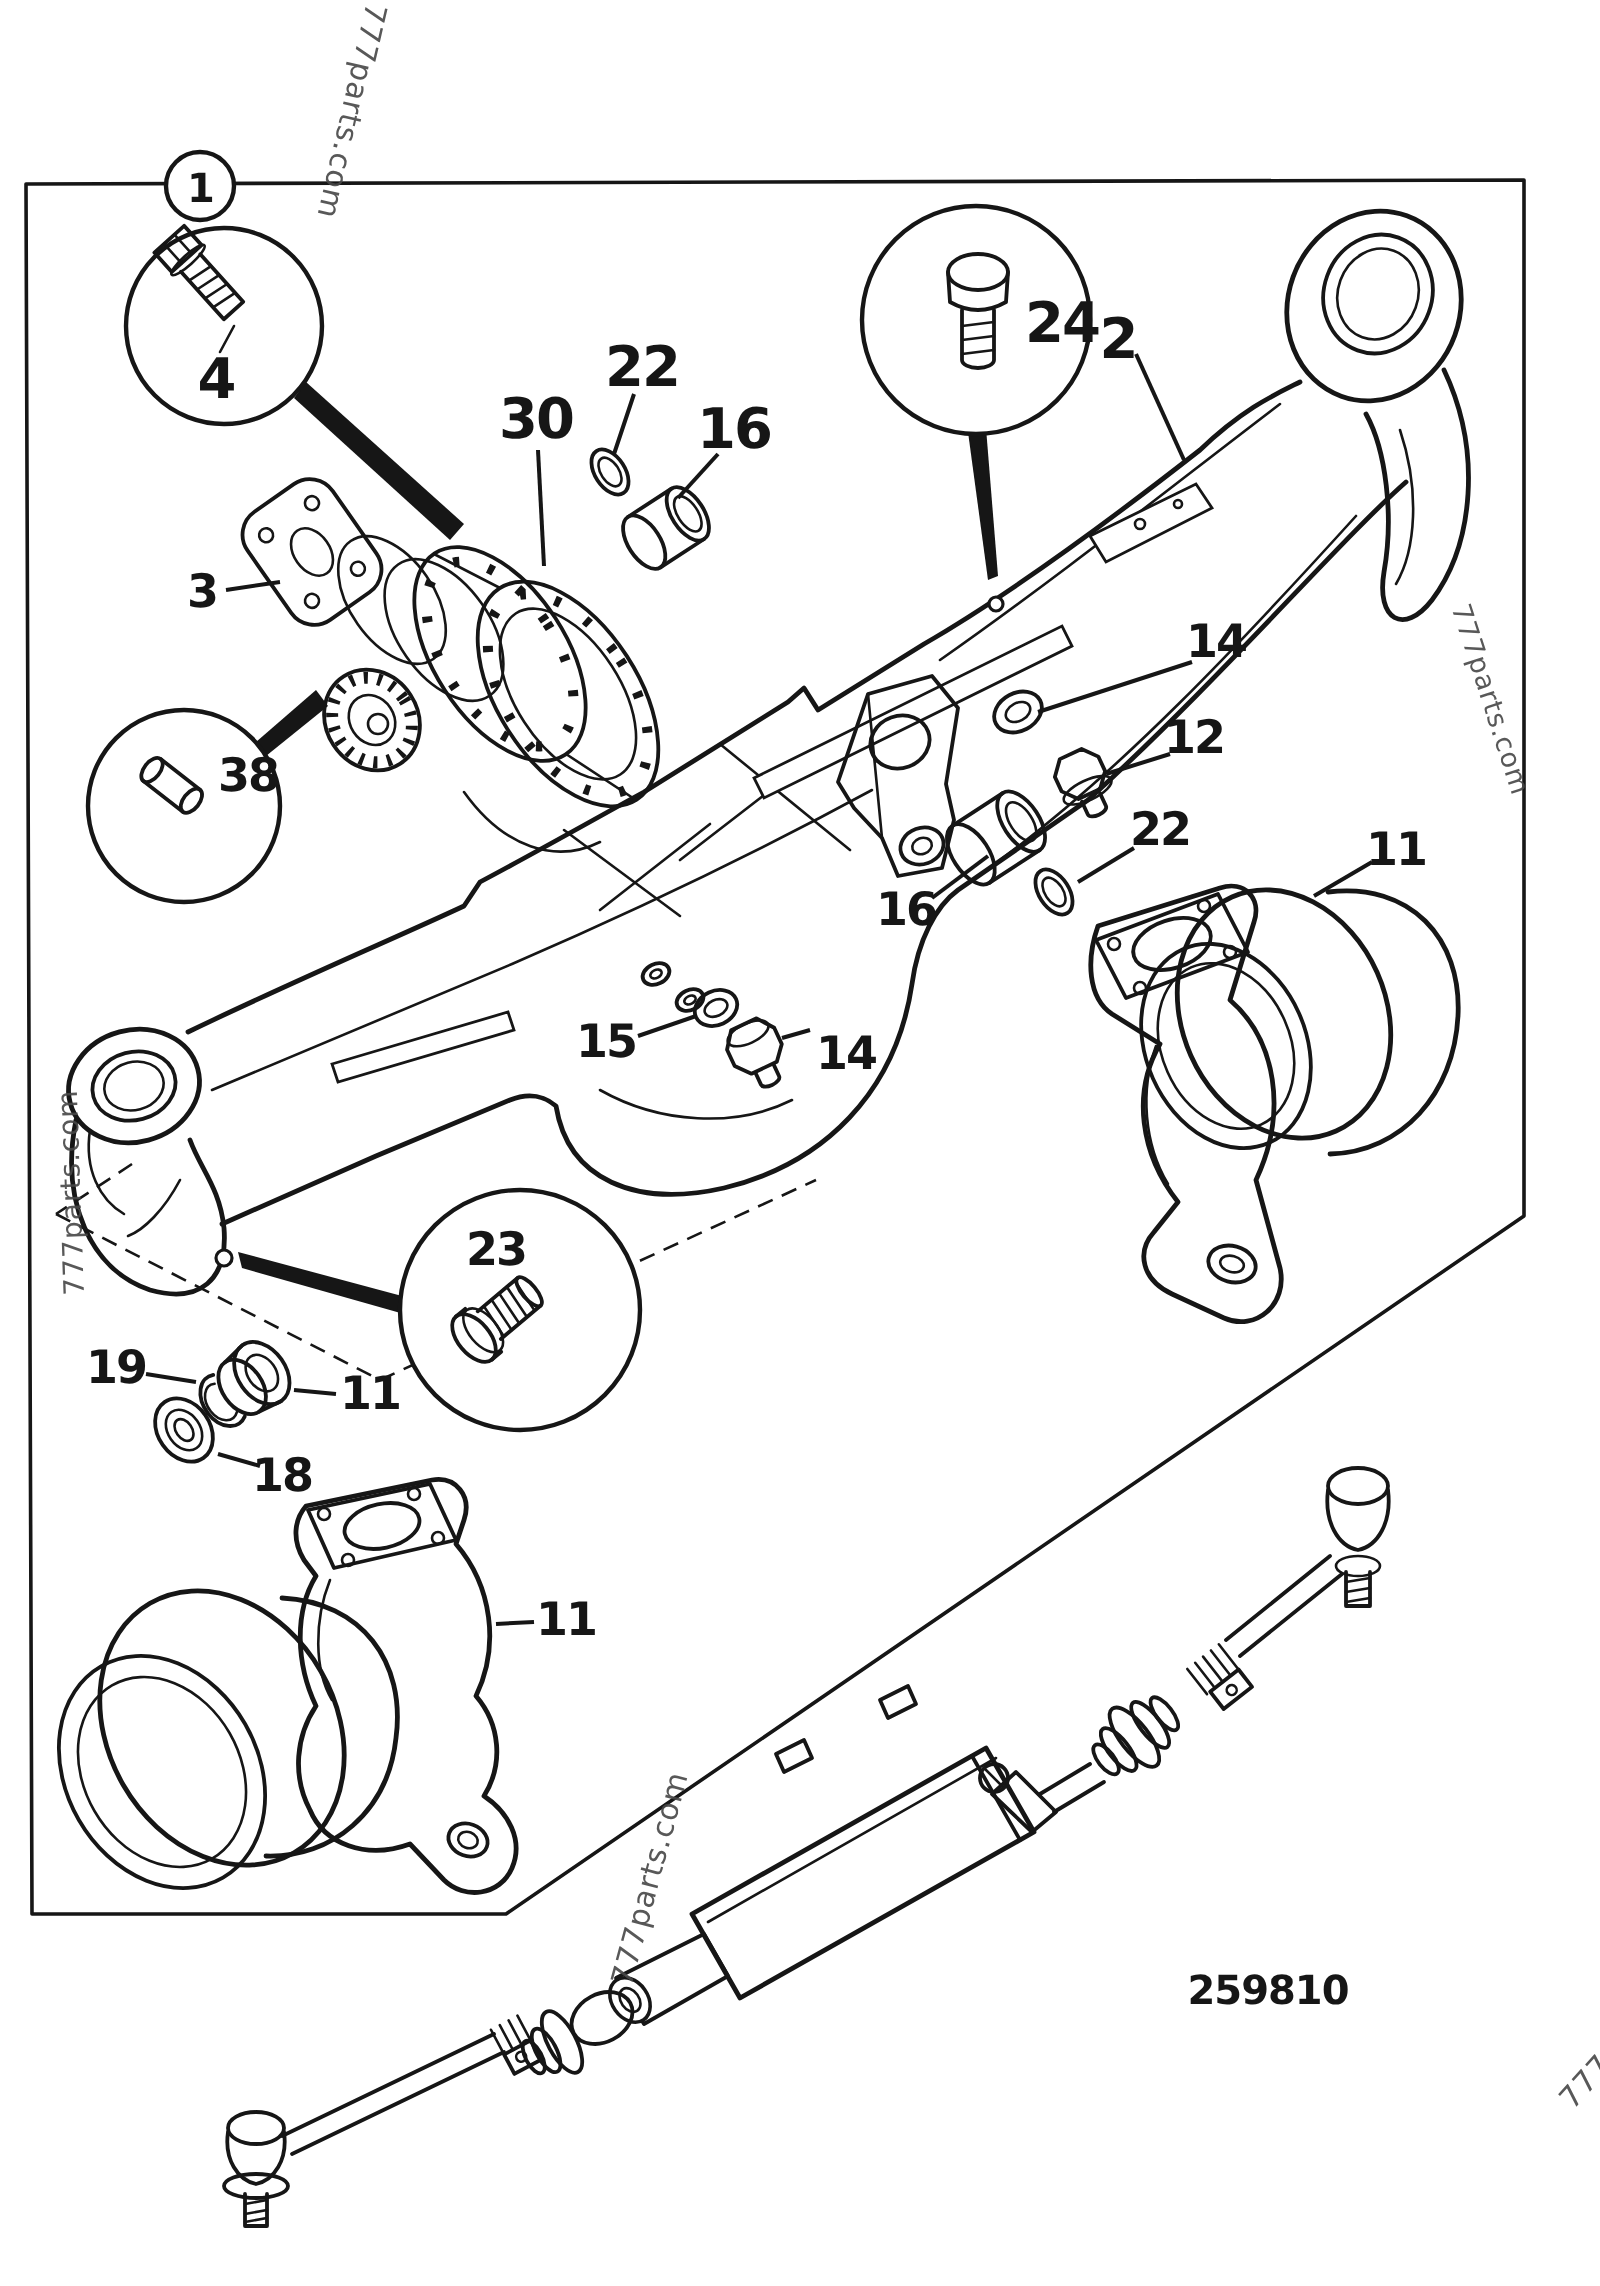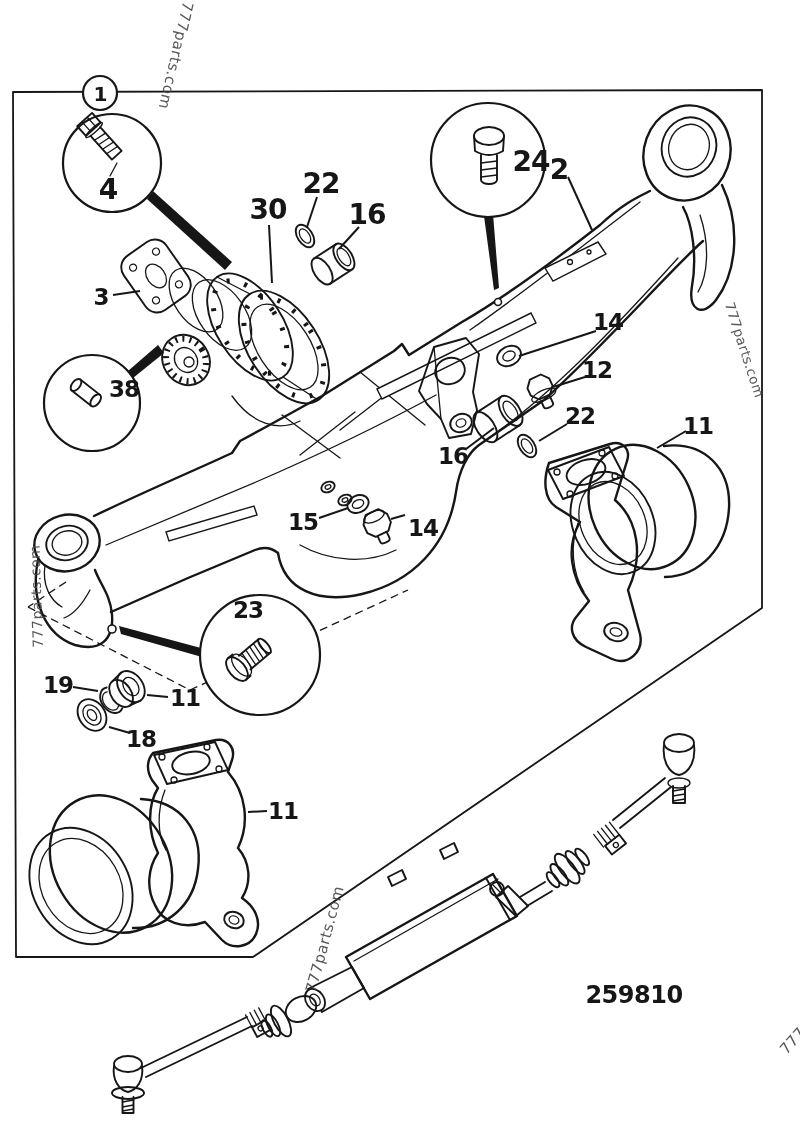--- a/index.html
+++ b/index.html
@@ -12,21 +12,21 @@
   .f  {fill:#161616;stroke:none}
   .w  {fill:#ffffff;stroke:#161616;stroke-width:2.2;stroke-linecap:round;stroke-linejoin:round}
   .wt {fill:#ffffff;stroke:#161616;stroke-width:1.4}
   .dash{stroke:#161616;stroke-width:1.3;fill:none;stroke-dasharray:8 5}
   .holes{stroke:#161616;fill:none}
   .lbl{position:absolute;transform:translate(-50%,-50%);font-weight:bold;font-size:23px;
        letter-spacing:-1px;line-height:1;white-space:nowrap}
   .lbl.lg{font-size:28px}
   .wm{position:absolute;transform-origin:0 0;font-size:14px;color:#474747;opacity:.9;
       letter-spacing:.5px;white-space:nowrap}
-  .dwg{position:absolute;transform:translate(-50%,-50%);font-weight:bold;font-size:24px;
+  .dwg{position:absolute;transform:translate(-50%,-50%);font-weight:bold;font-size:20px;
        letter-spacing:-.5px}
 </style>
 </head>
 <body>
 
 <div class="page">
 
 <svg class="art" width="800" height="1143" viewBox="0 0 800 1143">
 
   <polygon class="t" style="stroke-width:1.8" points="13,92 762,90 762,608 253,957 16,957"></polygon>
@@ -396,21 +396,21 @@
 <span class="lbl lg" style="left:367px;top:215px">16</span>
 <span class="lbl lg" style="left:531px;top:162px">24</span>
 <span class="lbl lg" style="left:559px;top:170px">2</span>
 <span class="lbl" style="left:608px;top:322px">14</span>
 <span class="lbl" style="left:597px;top:370px">12</span>
 <span class="lbl" style="left:580px;top:416px">22</span>
 <span class="lbl" style="left:453px;top:456px">16</span>
 <span class="lbl" style="left:698px;top:426px">11</span>
 <span class="lbl" style="left:303px;top:522px">15</span>
 <span class="lbl" style="left:423px;top:528px">14</span>
-<span class="lbl" style="left:248px;top:610px">23</span>
+<span class="lbl" style="left:248px;top:626px">23</span>
 <span class="lbl" style="left:58px;top:685px">19</span>
 <span class="lbl" style="left:185px;top:698px">11</span>
 <span class="lbl" style="left:141px;top:739px">18</span>
 <span class="lbl" style="left:283px;top:811px">11</span>
 
 <div class="dwg" style="left:634px;top:995px">259810</div>
 
 <span class="wm" style="left:197px;top:4px;transform:rotate(103deg);font-size:15px">777parts.com</span>
 <span class="wm" style="left:737px;top:300px;transform:rotate(72deg);font-size:13.5px">777parts.com</span>
 <span class="wm" style="left:30px;top:648px;transform:rotate(-92deg)">777parts.com</span>

